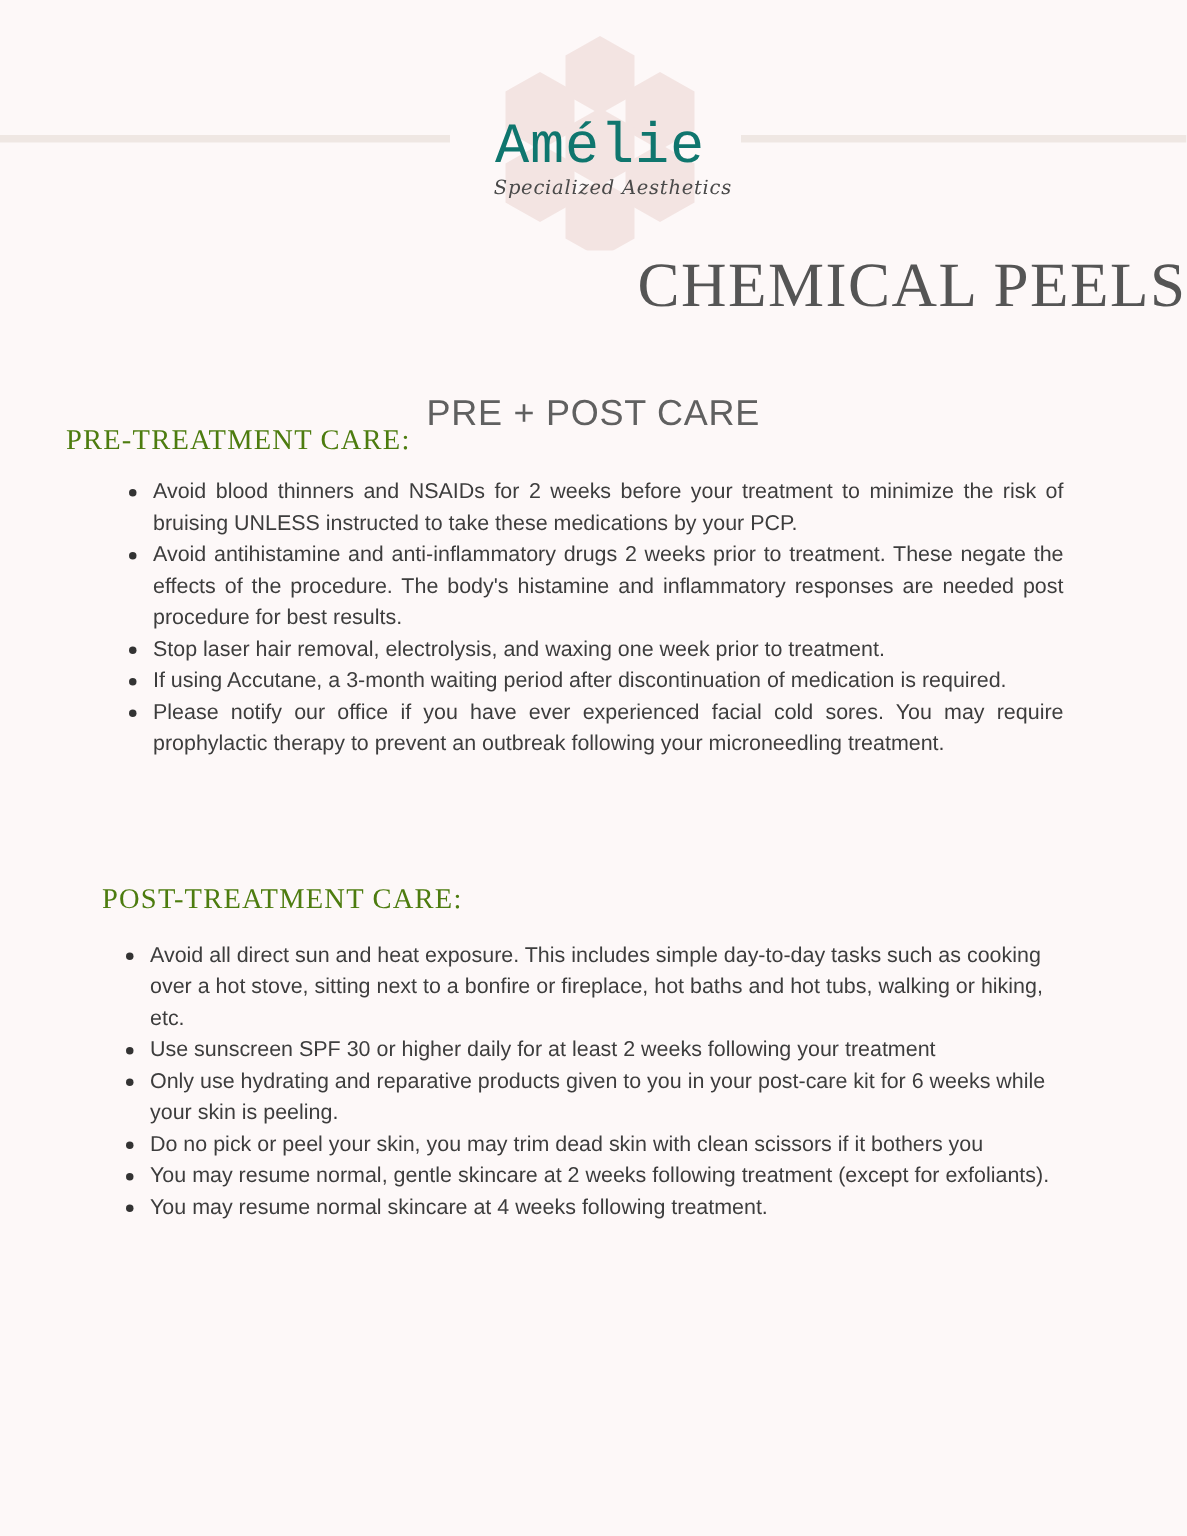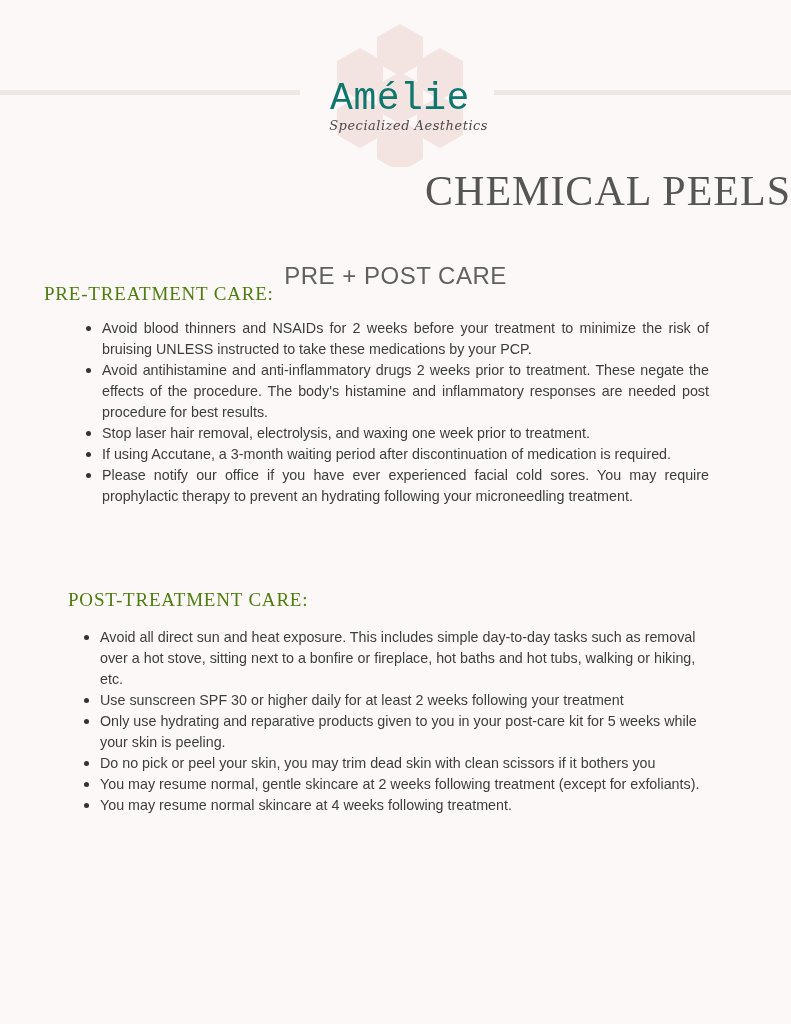--- a/index.html
+++ b/index.html
@@ -102,24 +102,24 @@
 
 <div class="title">CHEMICAL PEELS</div>
 <div class="subtitle">PRE + POST CARE</div>
 
 <div class="section-heading pre-heading">PRE-TREATMENT CARE:</div>
 <ul class="care-list pre-list">
   <li>Avoid blood thinners and NSAIDs for 2 weeks before your treatment to minimize the risk of bruising UNLESS instructed to take these medications by your PCP.</li>
   <li>Avoid antihistamine and anti-inflammatory drugs 2 weeks prior to treatment. These negate the effects of the procedure. The body's histamine and inflammatory responses are needed post procedure for best results.</li>
   <li>Stop laser hair removal, electrolysis, and waxing one week prior to treatment.</li>
   <li>If using Accutane, a 3-month waiting period after discontinuation of medication is required.</li>
-  <li>Please notify our office if you have ever experienced facial cold sores. You may require prophylactic therapy to prevent an hydrating following your microneedling treatment.</li>
+  <li>Please notify our office if you have ever experienced facial cold sores. You may require prophylactic therapy to prevent an outbreak following your microneedling treatment.</li>
 </ul>
 
 <div class="section-heading post-heading">POST-TREATMENT CARE:</div>
 <ul class="care-list post-list">
-  <li>Avoid all direct sun and heat exposure. This includes simple day-to-day tasks such as removal over a hot stove, sitting next to a bonfire or fireplace, hot baths and hot tubs, walking or hiking, etc.</li>
+  <li>Avoid all direct sun and heat exposure. This includes simple day-to-day tasks such as cooking over a hot stove, sitting next to a bonfire or fireplace, hot baths and hot tubs, walking or hiking, etc.</li>
   <li>Use sunscreen SPF 30 or higher daily for at least 2 weeks following your treatment</li>
-  <li>Only use hydrating and reparative products given to you in your post-care kit for 5 weeks while your skin is peeling.</li>
+  <li>Only use hydrating and reparative products given to you in your post-care kit for 6 weeks while your skin is peeling.</li>
   <li>Do no pick or peel your skin, you may trim dead skin with clean scissors if it bothers you</li>
   <li>You may resume normal, gentle skincare at 2 weeks following treatment (except for exfoliants).</li>
   <li>You may resume normal skincare at 4 weeks following treatment.</li>
 </ul>
 
 </body></html>

